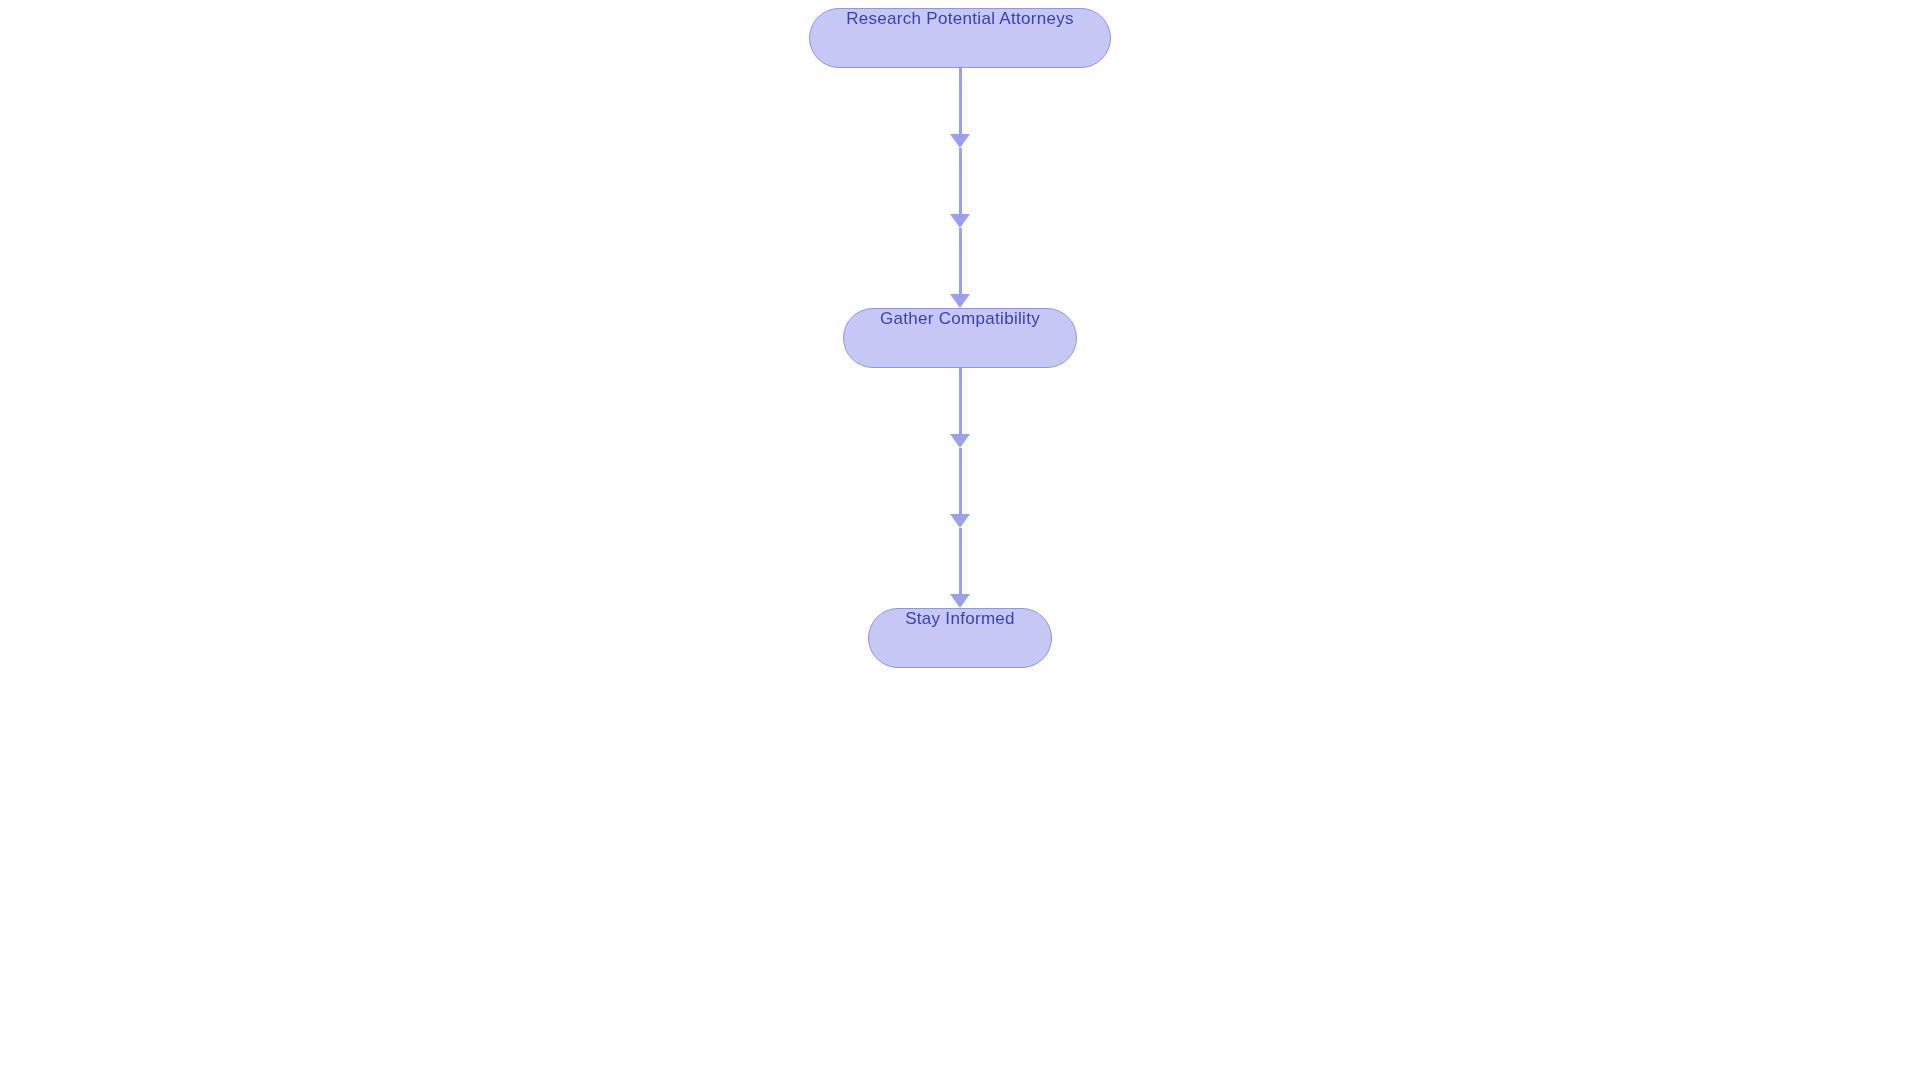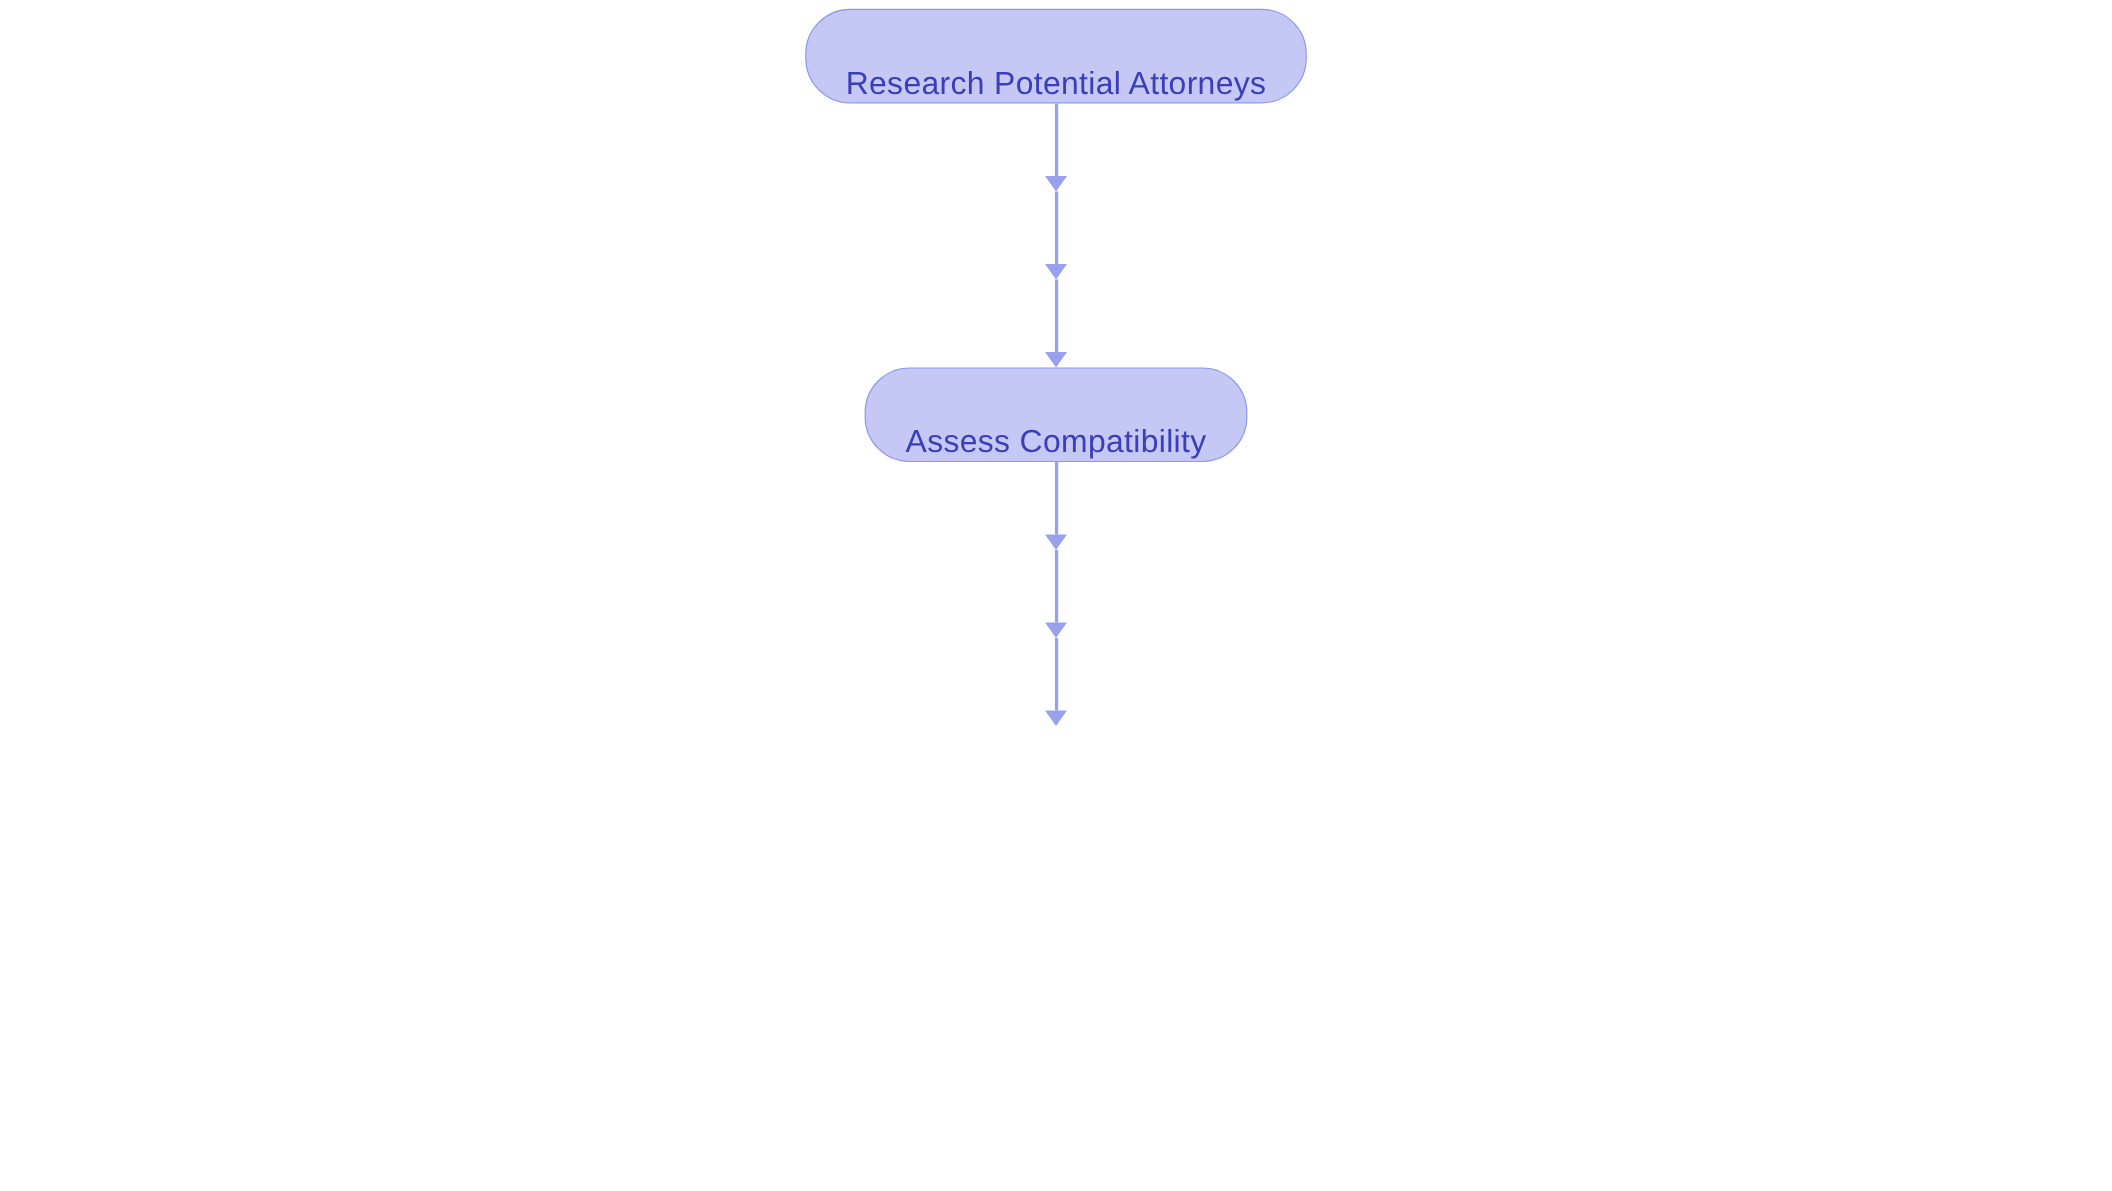--- a/index.html
+++ b/index.html
@@ -19,30 +19,30 @@
     position: absolute;
     top: 8px;
     left: 0;
     width: 100%;
     display: flex;
     flex-direction: column;
     align-items: center;
   }
   .node {
     box-sizing: border-box;
-    height: 86px;
+    height: 60px;
     border-radius: 41px;
     background: var(--node-fill, #c5c8f5);
     border: 1.5px solid var(--node-border, #8d96e9);
     color: var(--node-text, #3a3eb8);
     display: flex;
-    align-items: flex-end;
+    align-items: flex-start;
     justify-content: center;
     padding: 0 36px;
-    font-size: 29px;
+    font-size: 17px;
     letter-spacing: 0.3px;
     white-space: nowrap;
   }
   .arrow {
     height: 80px;
     width: 22px;
     display: flex;
     flex-direction: column;
     align-items: center;
   }
@@ -73,28 +73,31 @@
       </div>
       <div class="arrow">
         <div class="line"></div>
         <div class="head"></div>
       </div>
       <div class="arrow">
         <div class="line"></div>
         <div class="head"></div>
       </div>
       <div class="node">
-        <span>Assess Compatibility</span>
+        <span>Gather Compatibility</span>
       </div>
       <div class="arrow">
         <div class="line"></div>
         <div class="head"></div>
       </div>
       <div class="arrow">
         <div class="line"></div>
         <div class="head"></div>
       </div>
       <div class="arrow">
         <div class="line"></div>
         <div class="head"></div>
       </div>
+      <div class="node">
+        <span>Stay Informed</span>
+      </div>
     </div>
 </div>
 
 </body></html>

